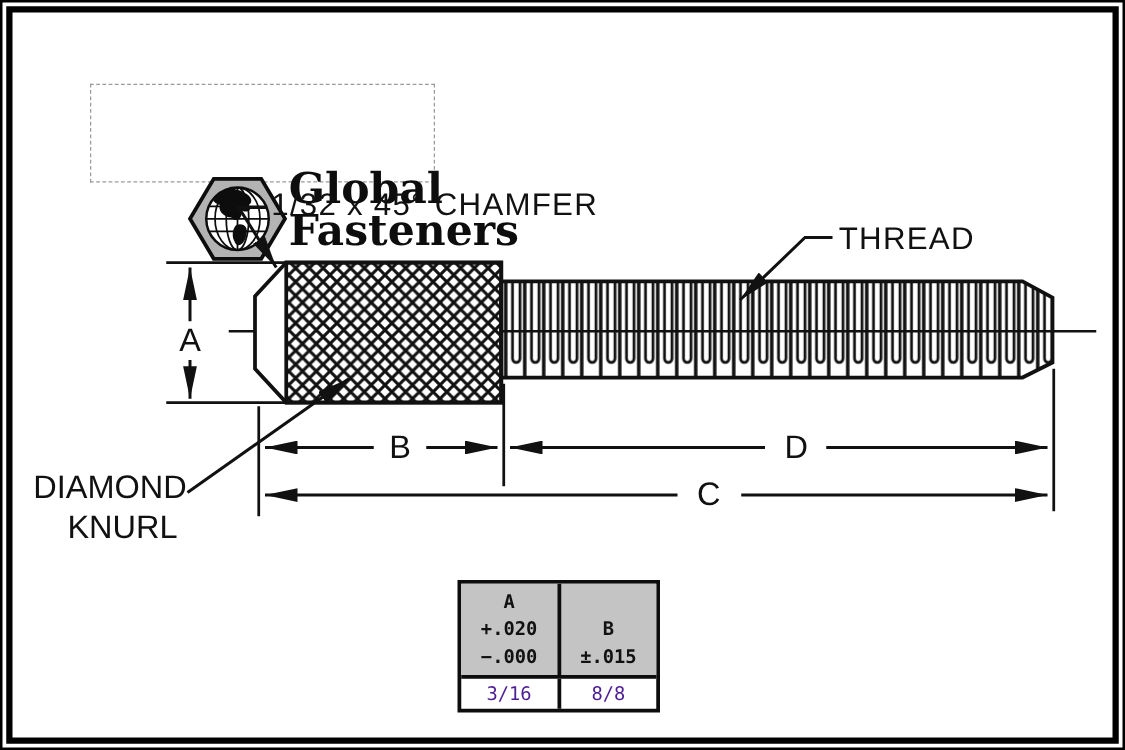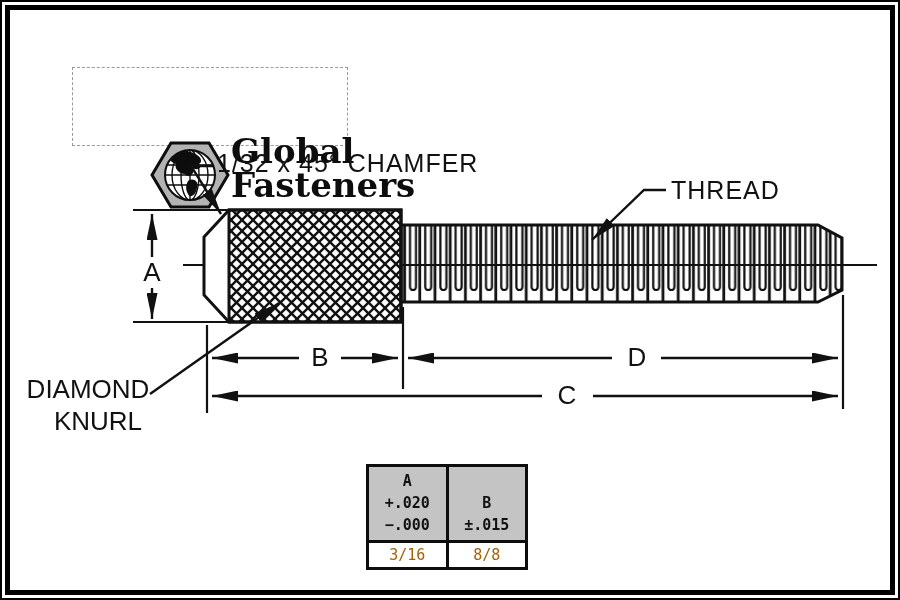--- a/index.html
+++ b/index.html
@@ -30,21 +30,21 @@
   .spec-table{
     position:absolute;left:366px;top:464px;width:156px;
     border:3px solid #0d0d0d;background:#fff;
     font-family:"DejaVu Sans Mono",monospace;
   }
   .spec-header{display:flex;background:#c4c4c4;}
   .spec-values{display:flex;border-top:3px solid #0d0d0d;}
   .spec-col{flex:1;text-align:center;}
   .spec-col.first{border-right:3px solid #0d0d0d;}
   .spec-header .spec-col{padding:3px 0 4px 0;font-weight:bold;font-size:15px;line-height:22px;color:#111;}
-  .spec-values .spec-col{font-size:15px;line-height:24px;color:#a16207;}
+  .spec-values .spec-col{font-size:15px;line-height:24px;color:#4c1d95;}
   .hdr-line{min-height:22px;}
 </style>
 </head>
 <body>
 
 <div class="frame-outer"></div>
 <div class="frame-inner"></div>
 
 <div class="logo-box">
   <svg class="logo-hex" width="82" height="72" viewBox="0 0 82 72">

